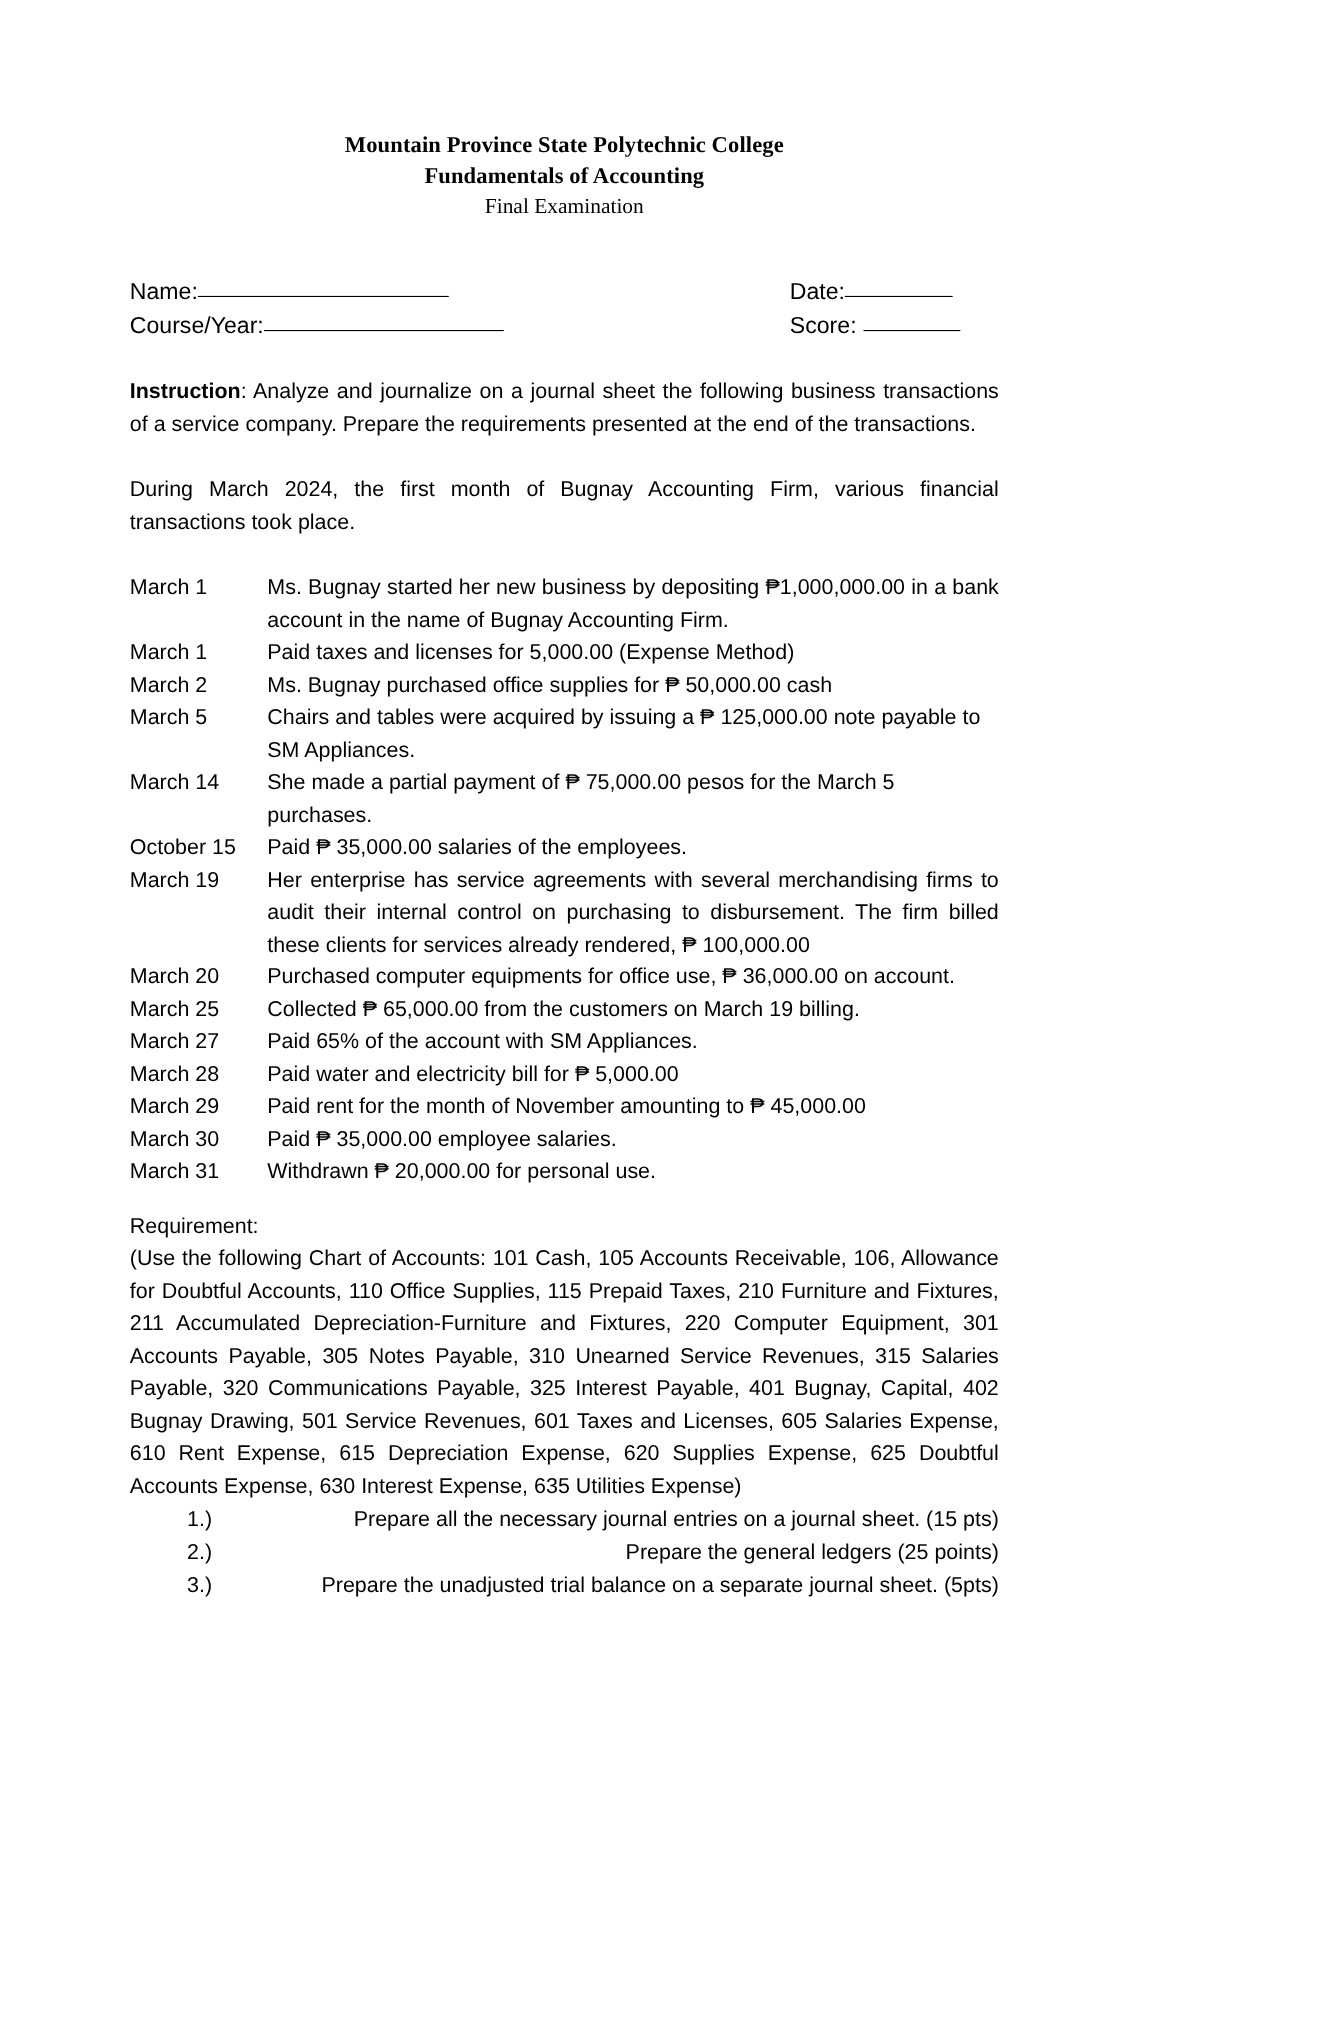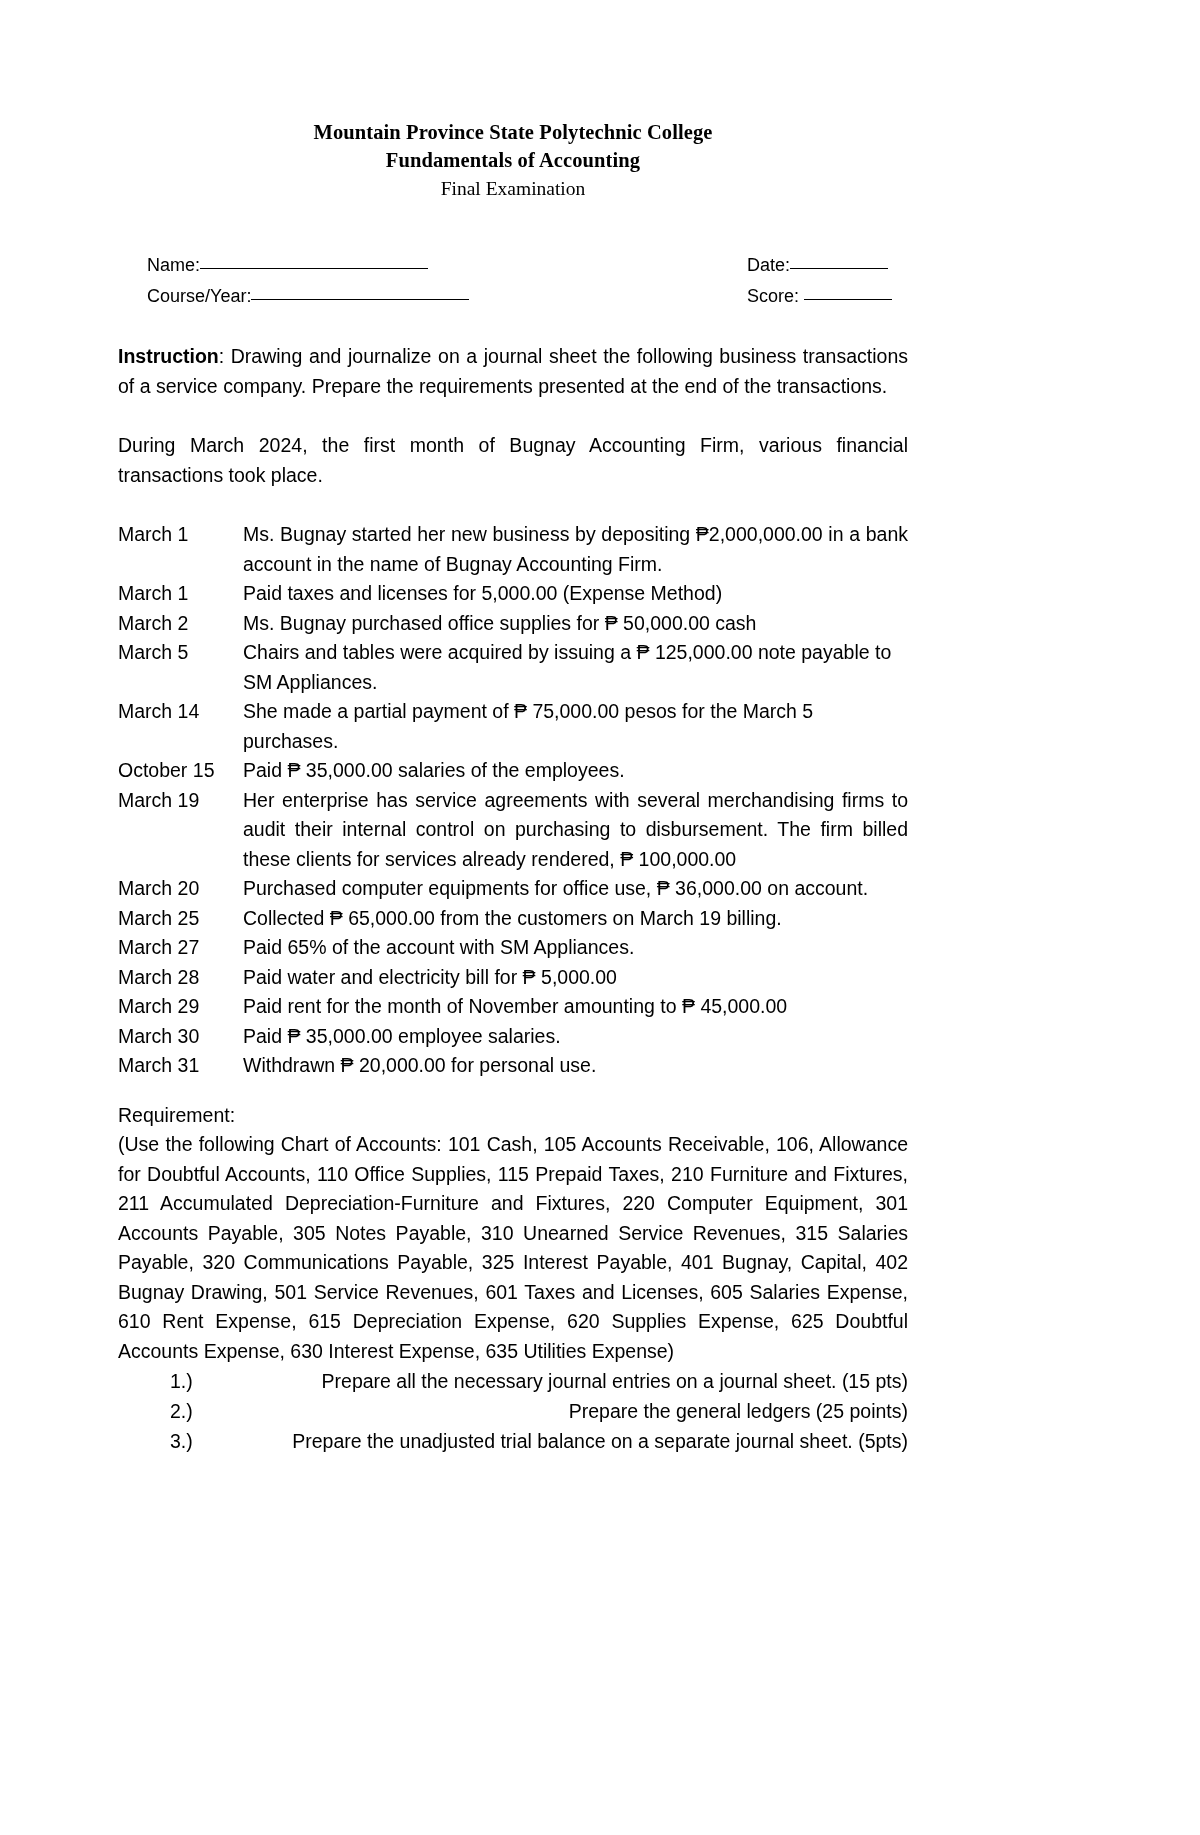--- a/index.html
+++ b/index.html
@@ -49,24 +49,23 @@
     line-height: 29px;
   }
 
   
   .fields {
     margin-top: 47px;
   }
   .field-row {
     display: flex;
     align-items: baseline;
-    font-size: 18px;
+    font-size: 21px;
     line-height: 31px;
     font-stretch: condensed;
-    margin-left: 29px;
   }
   .field-left {
     display: flex;
     align-items: baseline;
     width: 600px;
   }
   .field-right {
     display: flex;
     align-items: baseline;
   }
@@ -179,28 +178,28 @@
           <span class="flabel">Course/Year:</span>
             <span class="rule rule-course"></span>
         </div>
         <div class="field-right">
           <span class="flabel">Score: </span>
             <span class="rule rule-score"></span>
         </div>
       </div>
     </div>
 
-    <p class="para p-instruction"><b>Instruction</b><span>: </span><span>Drawing and journalize on a journal sheet the following business transactions of a service company. Prepare the requirements presented at the end of the transactions.</span></p>
+    <p class="para p-instruction"><b>Instruction</b><span>: </span><span>Analyze and journalize on a journal sheet the following business transactions of a service company. Prepare the requirements presented at the end of the transactions.</span></p>
 
     <p class="para p-intro">During March 2024, the first month of Bugnay Accounting Firm, various financial transactions took place.</p>
 
     <div class="txns">
         <div class="txn">
           <div class="txn-date">March 1</div>
-          <div class="txn-desc">Ms. Bugnay started her new business by depositing ₱2,000,000.00 in a bank account in the name of Bugnay Accounting Firm.</div>
+          <div class="txn-desc">Ms. Bugnay started her new business by depositing ₱1,000,000.00 in a bank account in the name of Bugnay Accounting Firm.</div>
         </div>
         <div class="txn">
           <div class="txn-date">March 1</div>
           <div class="txn-desc nojust">Paid taxes and licenses for 5,000.00 (Expense Method)</div>
         </div>
         <div class="txn">
           <div class="txn-date">March 2</div>
           <div class="txn-desc nojust">Ms. Bugnay purchased office supplies for ₱ 50,000.00 cash</div>
         </div>
         <div class="txn">

